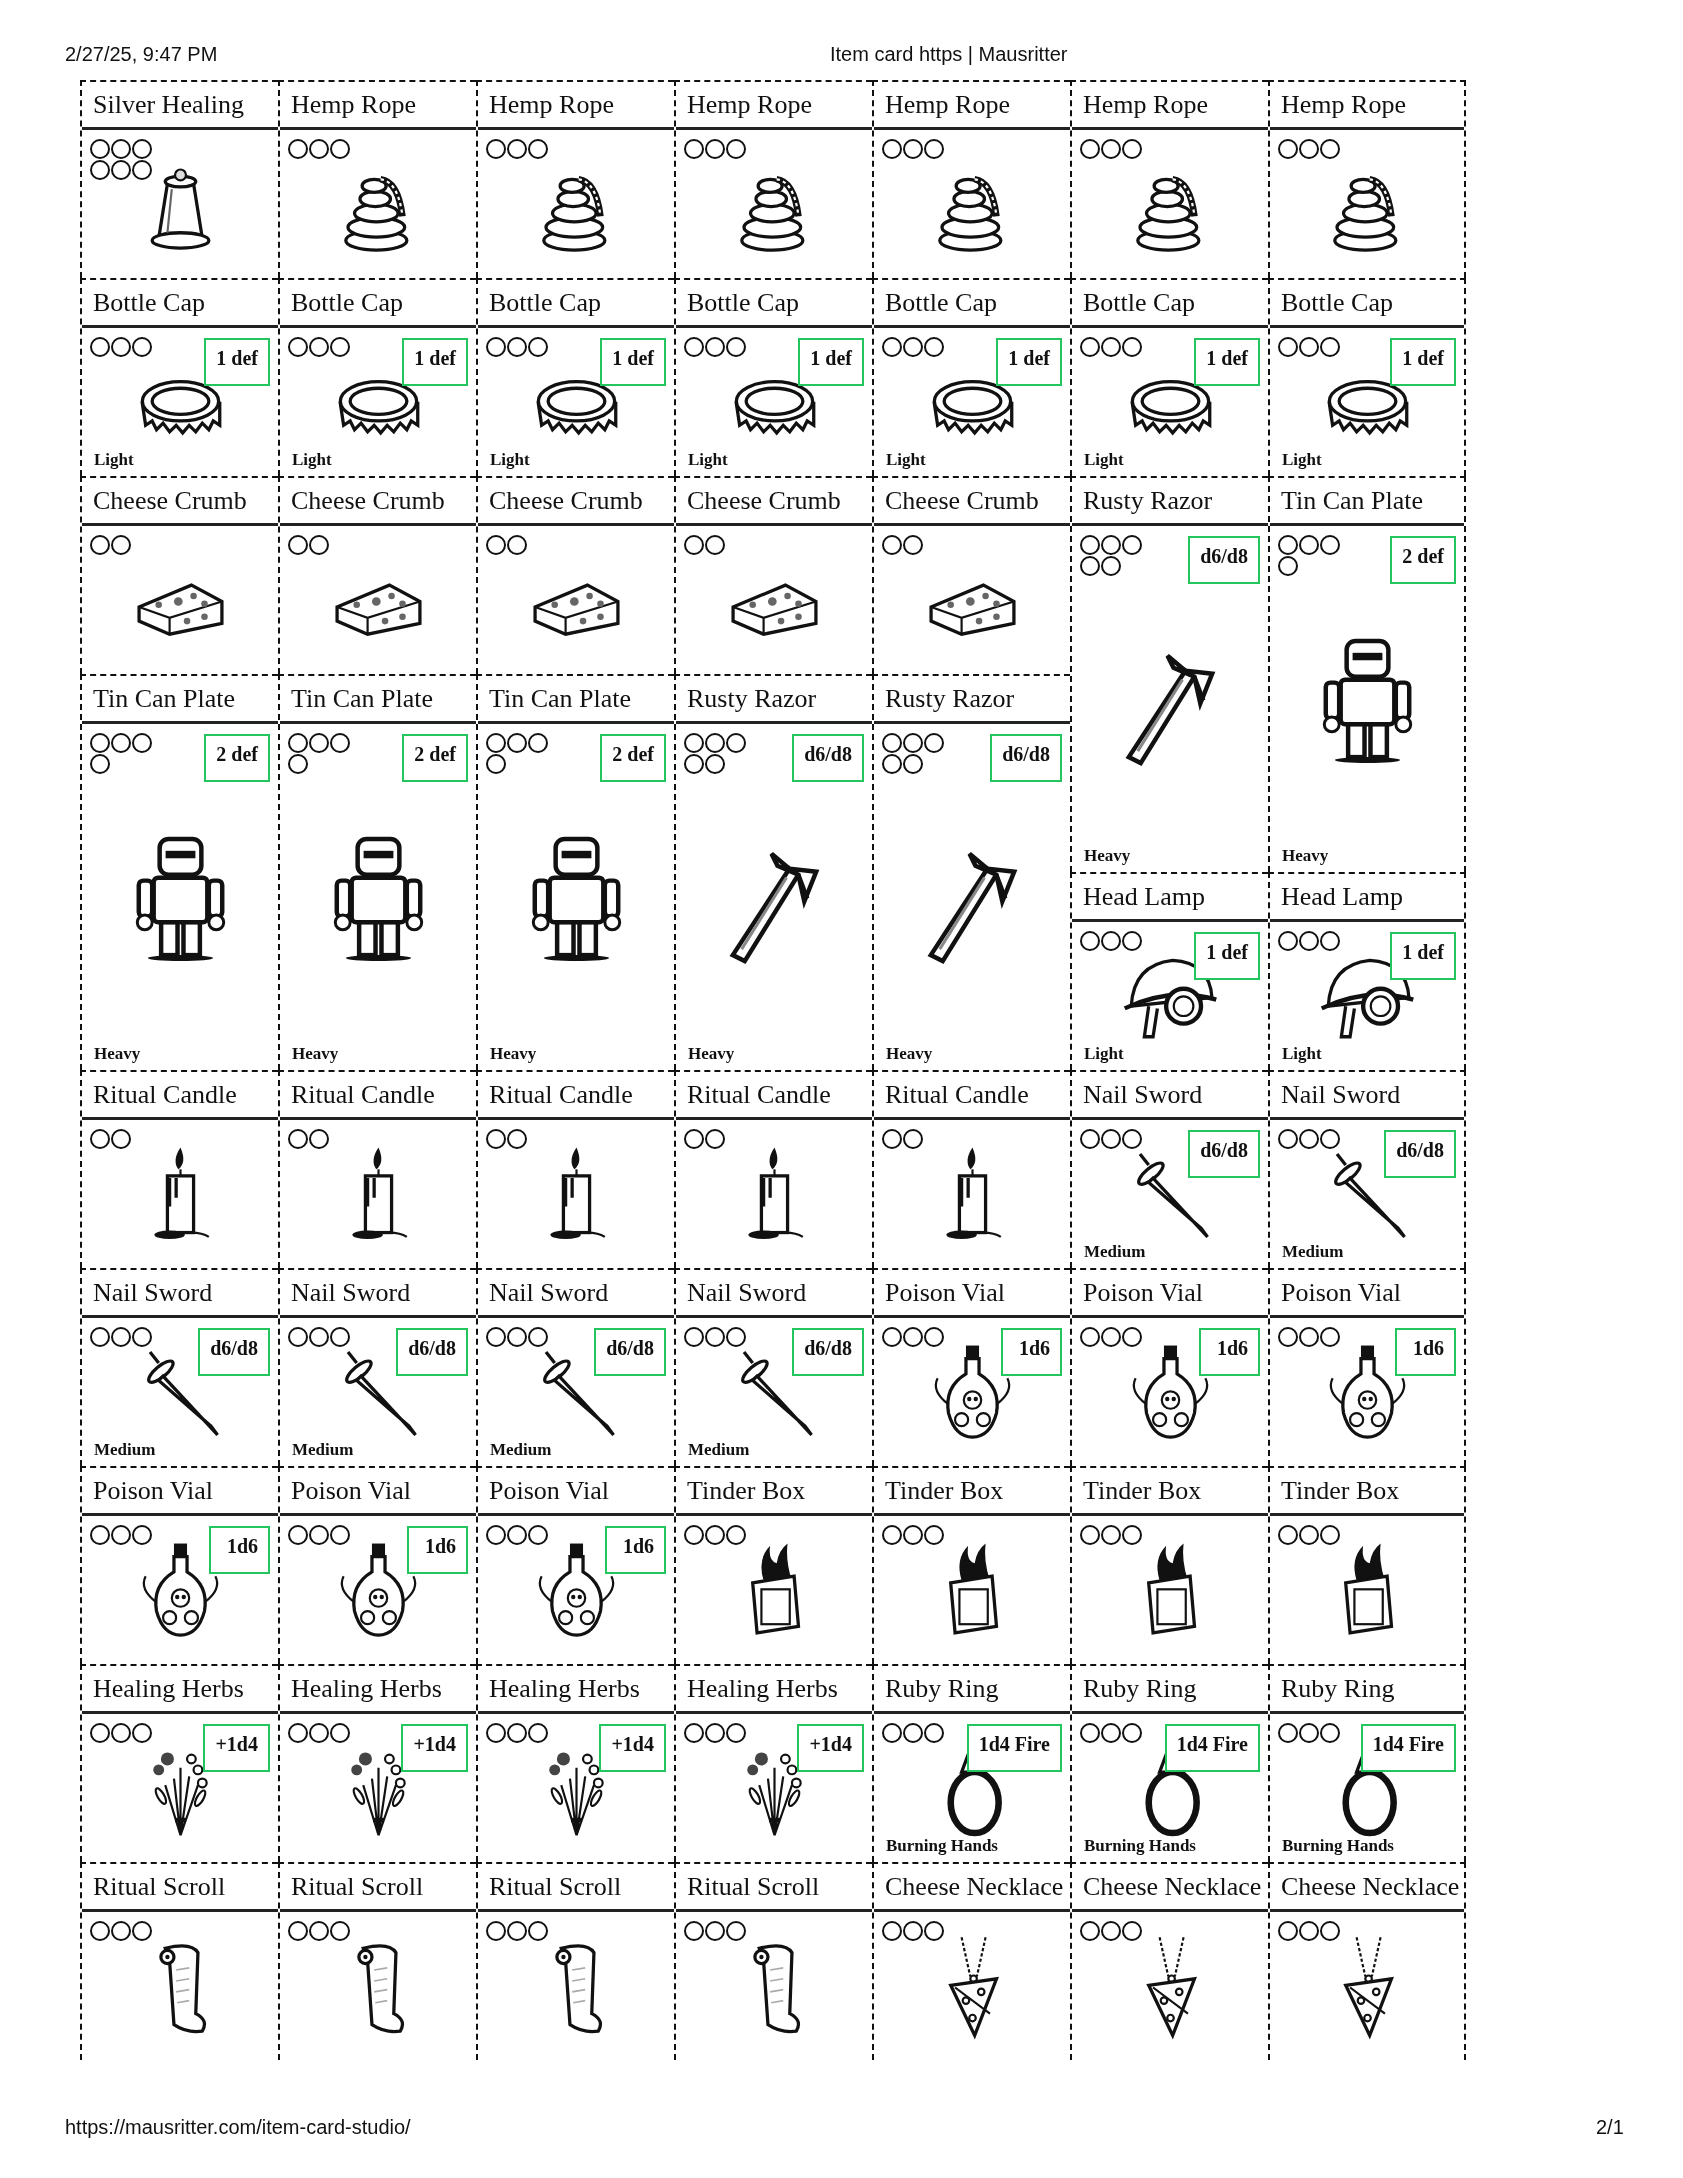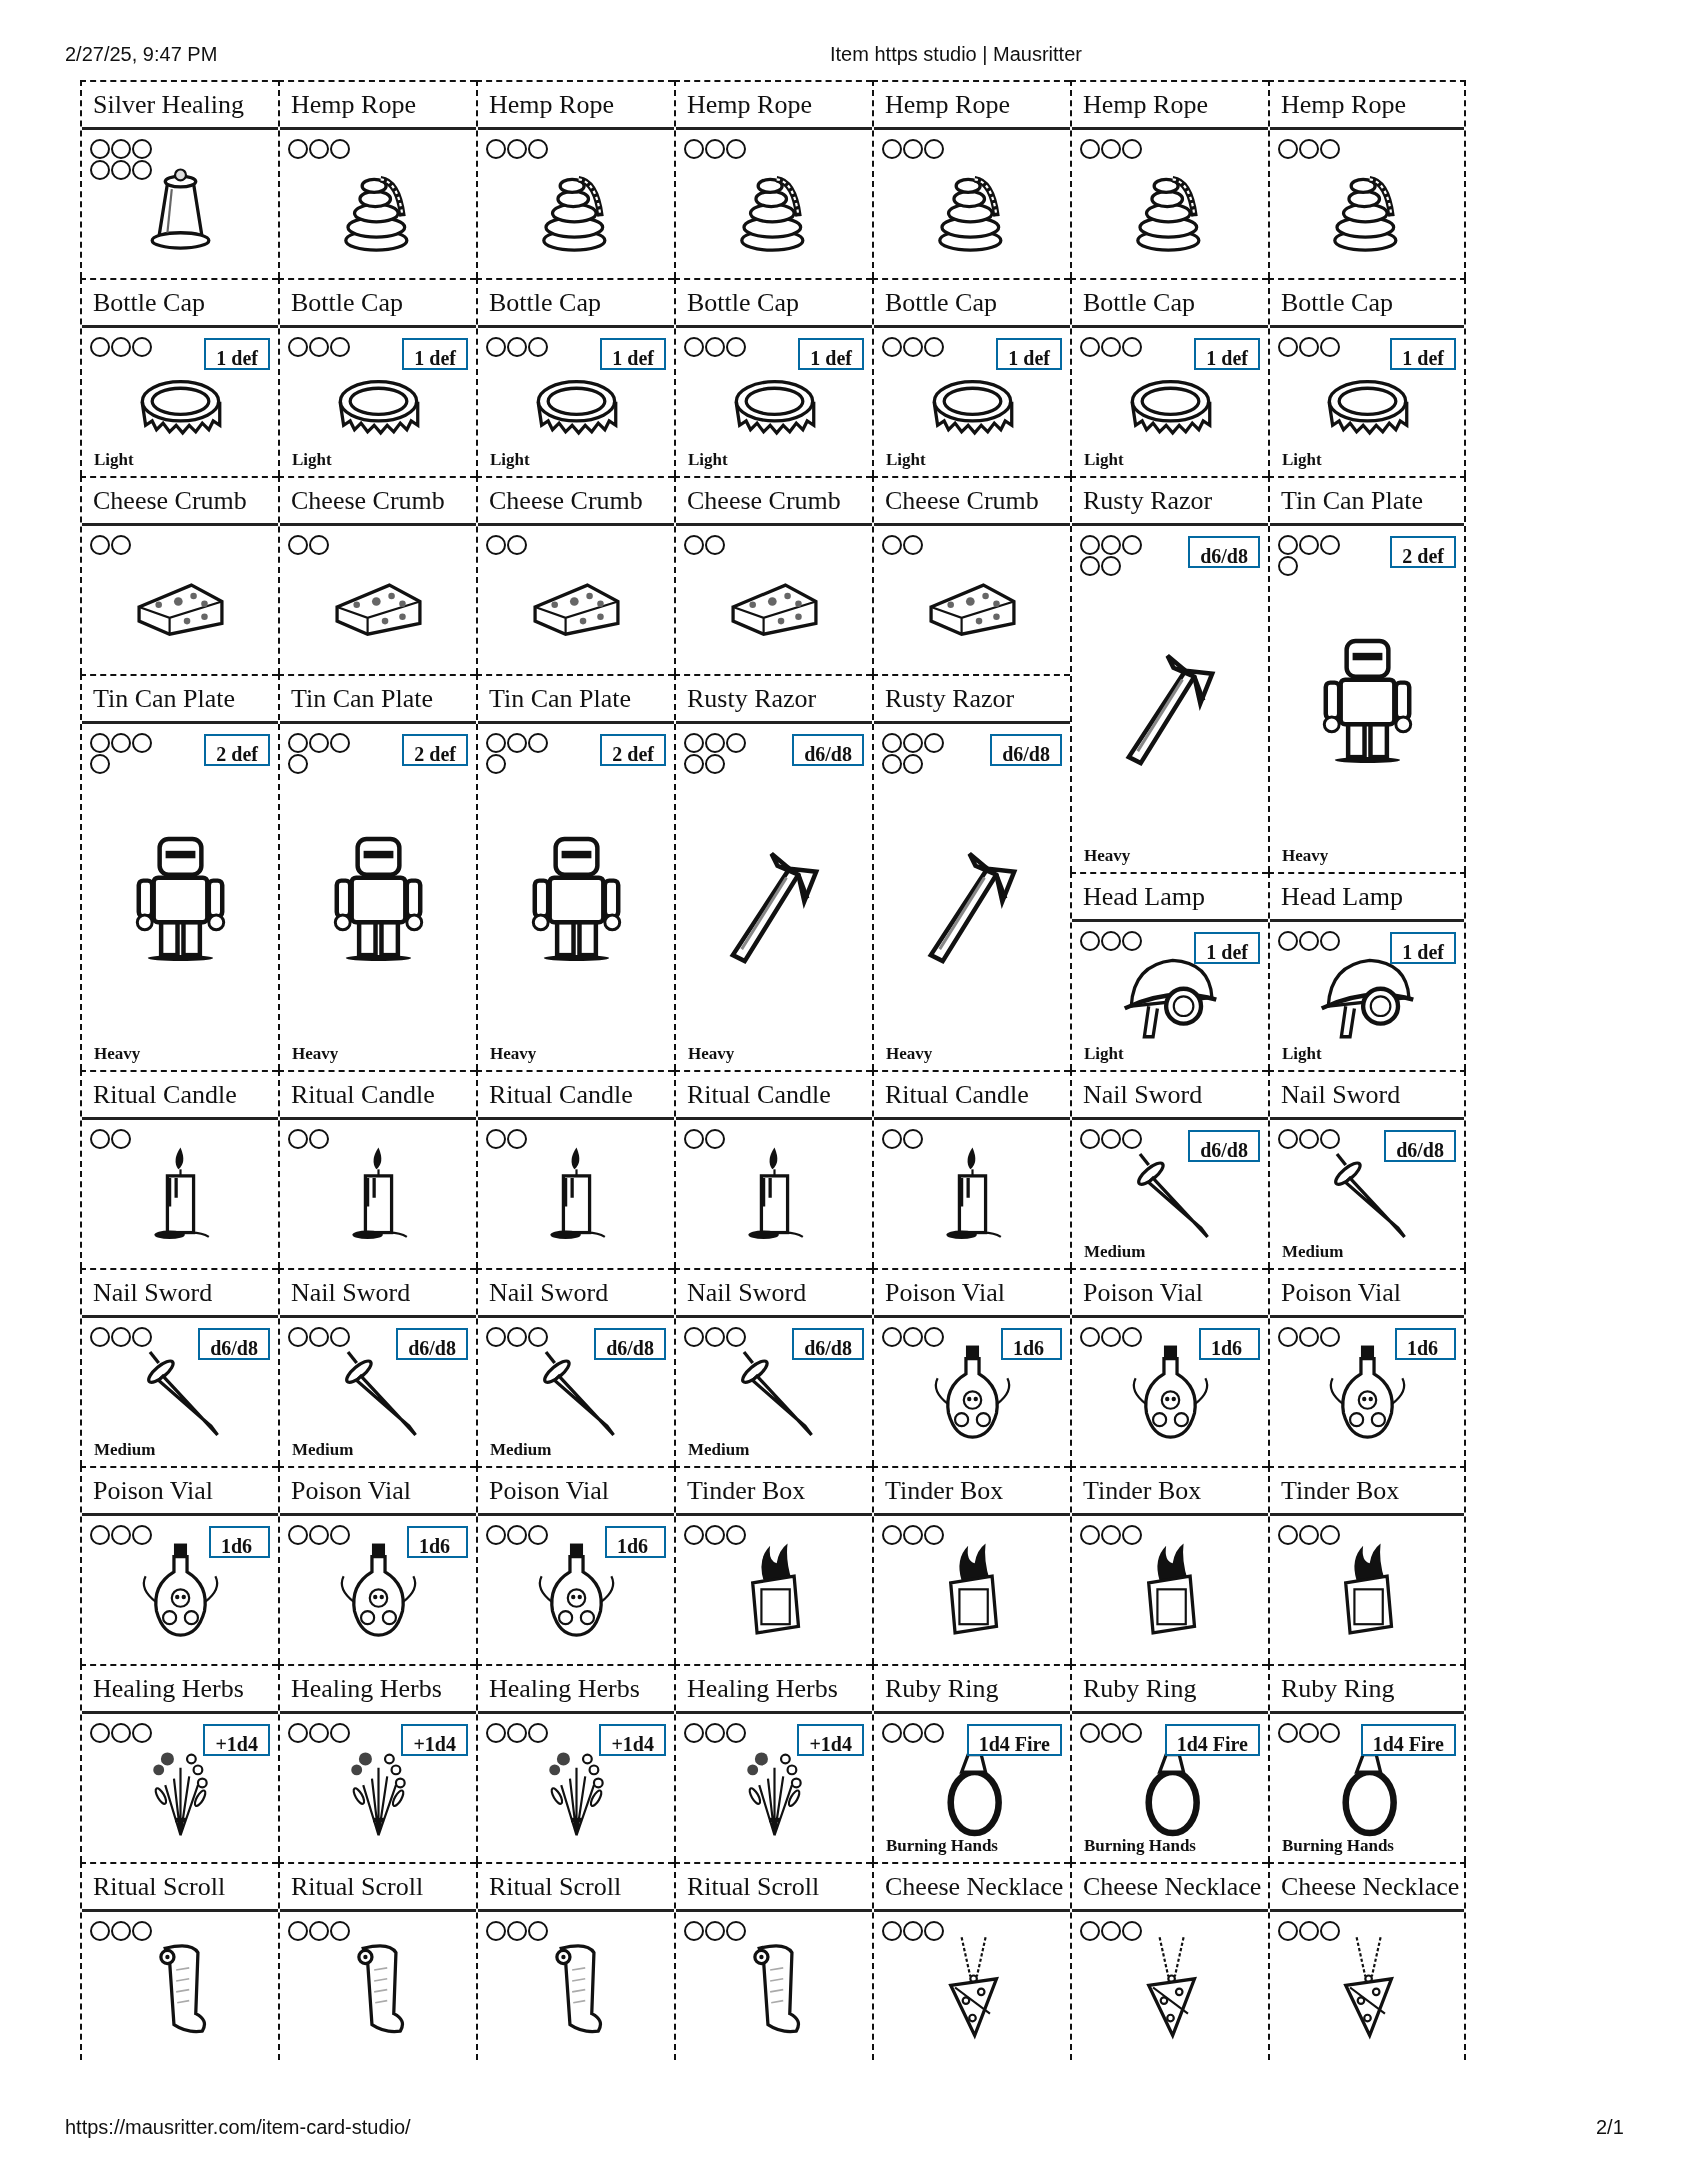--- a/index.html
+++ b/index.html
@@ -4,32 +4,32 @@
 <style>
   html, body { margin: 0; padding: 0; background: #ffffff; }
   body { width: 1683px; height: 2178px; position: relative; overflow: hidden; font-family: "Liberation Serif", serif; color: #111; }
   .print-header, .print-footer { position: absolute; font-family: "Liberation Sans", sans-serif; font-size: 20px; color: #111; }
   #grid { position: absolute; left: 80px; top: 80px; width: 1386px; height: 1980px; }
   .card { position: absolute; box-sizing: border-box; border-left: 2px dashed #111; border-top: 2px dashed #111; background: #fff; }
   .card.last-col { border-right: 2px dashed #111; }
   .card-title { position: absolute; left: 0; top: 0; right: 0; height: 45px; border-bottom: 3px solid #222; box-sizing: content-box; font-size: 26px; line-height: 46px; padding-left: 11px; white-space: nowrap; overflow: hidden; }
   .pips { position: absolute; left: 8px; top: 57px; width: 79px; display: flex; flex-wrap: wrap; gap: 0; }
   .pip { width: 20px; height: 20px; border: 2px solid #111; border-radius: 50%; margin-right: 1px; margin-bottom: 1px; box-sizing: border-box; background: transparent; }
-  .badge { position: absolute; right: 8px; top: 58px; height: 32px; min-width: 61px; padding: 0 10px; box-sizing: border-box; border: 2px solid #0369a1; background: #fff; font-weight: bold; font-size: 20px; line-height: 36px; z-index: 3; }
+  .badge { position: absolute; right: 8px; top: 58px; height: 48px; min-width: 61px; padding: 0 10px; box-sizing: border-box; border: 2px solid #22c55e; background: #fff; font-weight: bold; font-size: 20px; line-height: 36px; text-align: right; z-index: 3; }
   .tag { position: absolute; left: 12px; bottom: 6px; font-weight: bold; font-size: 17px; z-index: 3; margin-top: 33px; }
   .art { position: absolute; left: 0; right: 0; top: 50px; bottom: 0; display: flex; align-items: center; justify-content: center; z-index: 1; }
   .art svg { width: 109px; height: 109px; }
   .card.tall .art svg { width: 149px; height: 149px; }
 </style>
 </head>
 <body>
 
 <div class="print-header">
   <span style="position:absolute;left:65px;top:43px;white-space:nowrap;">2/27/25, 9:47 PM</span>
-  <span style="position:absolute;left:830px;top:43px;white-space:nowrap;">Item https studio | Mausritter</span>
+  <span style="position:absolute;left:830px;top:43px;white-space:nowrap;">Item card https | Mausritter</span>
 </div>
 
 <div id="grid">
     <div class="card" style="left: 0px; top: 0px; width: 198px; height: 198px;">
       <div class="card-title">Silver Healing</div>
       <div class="pips" style="width: 65px;">
         <span class="pip"></span>
         <span class="pip"></span>
         <span class="pip"></span>
         <span class="pip"></span>

